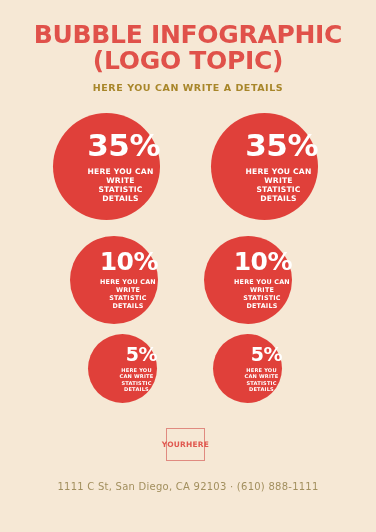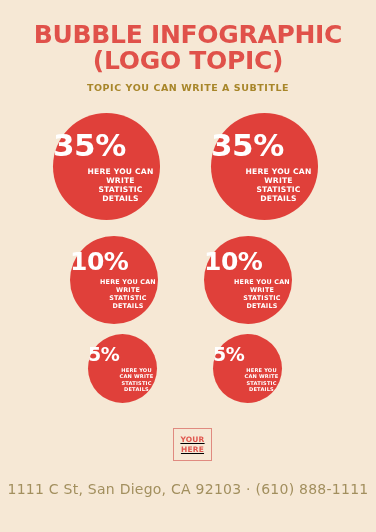--- a/index.html
+++ b/index.html
@@ -51,21 +51,21 @@
   }
 
   
   .bubble {
     position: absolute;
     border-radius: 50%;
     background: #e0403a;
     box-sizing: border-box;
     display: flex;
     flex-direction: column;
-    align-items: flex-start;
+    align-items: flex-end;
     justify-content: center;
     text-align: center;
     color: #ffffff;
   }
   .bubble .pct {
     font-family: "DejaVu Sans", sans-serif;
     font-weight: bold;
     letter-spacing: -0.5px;
     line-height: 1;
   }
@@ -96,53 +96,52 @@
   
   #bubble-3 { left: 70px;  top: 236px; }
   #bubble-4 { left: 204px; top: 236px; }
   
   #bubble-5 { left: 88px;  top: 334px; }
   #bubble-6 { left: 213px; top: 334px; }
 
   
   #logo-box {
     position: absolute;
-    left: 173px;
+    left: 166px;
     top: 428px;
     width: 39px;
     height: 33px;
     border: 1px solid #e08a80;
     box-sizing: border-box;
     display: flex;
-    flex-direction: column;
+    flex-direction: row;
     align-items: center;
     justify-content: center;
     text-align: center;
-    text-decoration: underline;
   }
   #logo-box .logo-line {
     font-family: "DejaVu Sans", sans-serif;
     font-weight: bold;
     font-size: 7.5px;
     line-height: 10px;
     letter-spacing: 0.2px;
     color: #e0584f;
   }
 
   
   #footer {
     position: absolute;
     left: 0;
     top: 481px;
     width: 376px;
     text-align: center;
   }
   #footer .addr {
     font-family: "DejaVu Sans", sans-serif;
-    font-size: 14px;
+    font-size: 10px;
     letter-spacing: 0.25px;
     color: #a28f5e;
     white-space: nowrap;
   }
   #footer .site {
     margin-top: 2px;
     font-family: "DejaVu Sans", sans-serif;
     font-size: 8.4px;
     letter-spacing: 0.25px;
     color: #a28f5e;
@@ -150,21 +149,21 @@
   }
 </style>
 </head>
 <body>
 
 <div id="poster">
 
   <div id="header">
     <div class="title-line">BUBBLE INFOGRAPHIC</div>
     <div class="title-line second">(LOGO TOPIC)</div>
-    <div id="subtitle">TOPIC YOU CAN WRITE A SUBTITLE</div>
+    <div id="subtitle">HERE YOU CAN WRITE A DETAILS</div>
   </div>
 
   <div class="bubble lg" id="bubble-1">
     <div class="pct">35%</div>
     <div class="detail">
       <div>HERE YOU CAN WRITE</div>
       <div>STATISTIC DETAILS</div>
     </div>
   </div>
 

